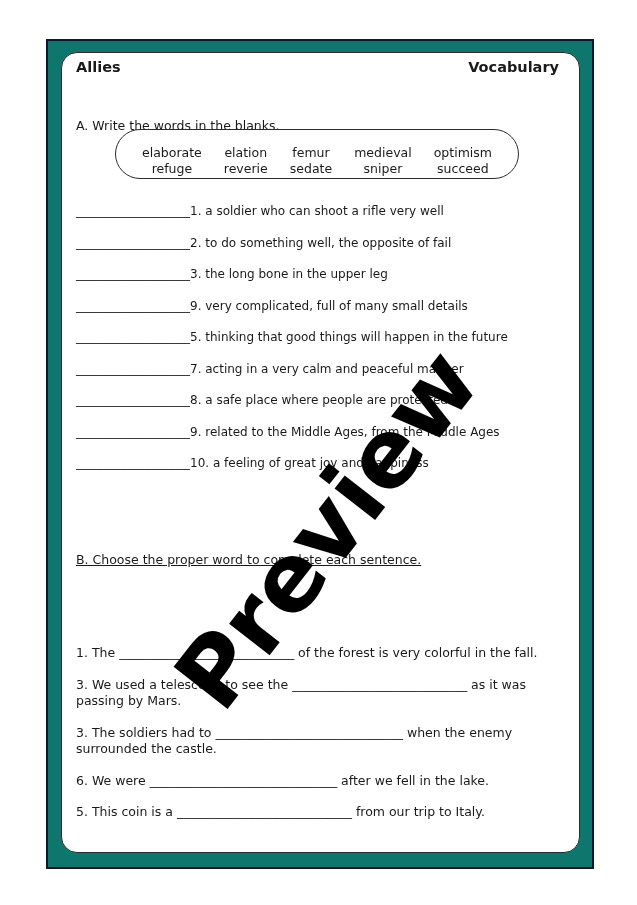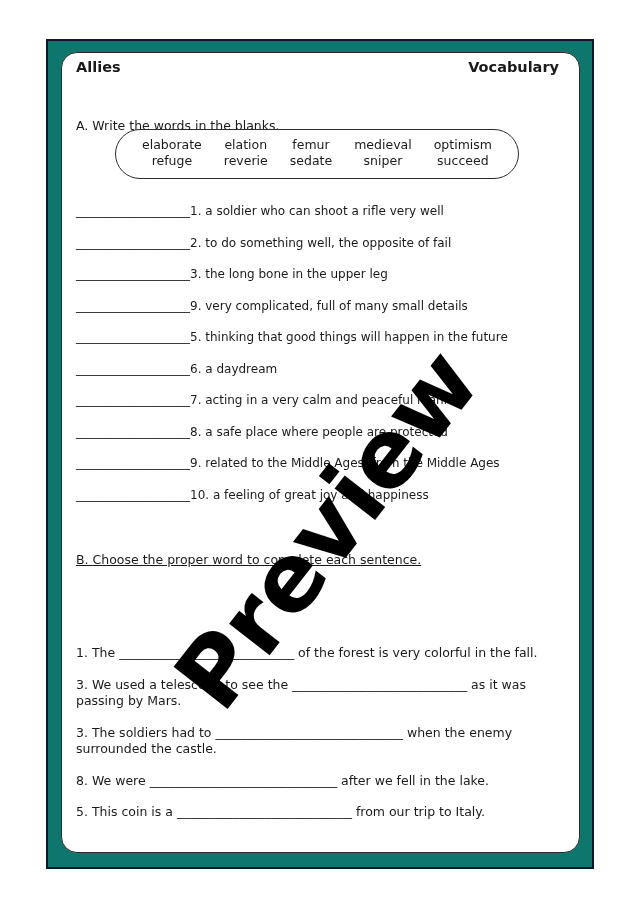--- a/index.html
+++ b/index.html
@@ -36,21 +36,21 @@
 
   .instr { position: absolute; left: 14px; font-size: 12.5px; line-height: 16px; }
   .instr-a { top: 41px; margin-top: 24px; }
   .instr-b { top: 499px; text-decoration: underline; }
 
   .bank-a {
     position: absolute; left: 53px; top: 76px;
     width: 404px; height: 50px;
     border: 1.5px solid #2b2b2b; border-radius: 25px;
     display: flex; justify-content: space-between;
-    padding: 7px 26px 0;
+    padding: 15px 26px 0;
   }
   .wb-col { text-align: center; font-size: 12.5px; line-height: 16px; }
 
   .items { position: absolute; left: 14px; top: 150px; font-size: 12px; }
   .def-item { line-height: 16px; margin-bottom: 15.5px; white-space: nowrap; }
   .def-item .blank { letter-spacing: 0; }
 
   .bank-b {
     position: absolute; left: 63px; top: 536px;
     width: 400px; height: 30px;
@@ -113,34 +113,33 @@
           <div>succeed</div>
         </div>
     </div>
 
     <div class="items">
       <div class="def-item"><span class="blank">___________________</span><span>1. a soldier who can shoot a rifle very well</span></div>
       <div class="def-item"><span class="blank">___________________</span><span>2. to do something well, the opposite of fail</span></div>
       <div class="def-item"><span class="blank">___________________</span><span>3. the long bone in the upper leg</span></div>
       <div class="def-item"><span class="blank">___________________</span><span>9. very complicated, full of many small details</span></div>
       <div class="def-item"><span class="blank">___________________</span><span>5. thinking that good things will happen in the future</span></div>
-      <div class="def-item"><span class="blank">___________________</span><span>6. a daydream</span></div>
       <div class="def-item"><span class="blank">___________________</span><span>7. acting in a very calm and peaceful manner</span></div>
       <div class="def-item"><span class="blank">___________________</span><span>8. a safe place where people are protected</span></div>
       <div class="def-item"><span class="blank">___________________</span><span>9. related to the Middle Ages, from the Middle Ages</span></div>
       <div class="def-item"><span class="blank">___________________</span><span>10. a feeling of great joy and happiness</span></div>
     </div>
 
     <div class="instr instr-b">B. Choose the proper word to complete each sentence.</div>
 
 
     <div class="sentences">
       <p><span>1. The </span><span class="blank">____________________________</span><span> of the forest is very colorful in the fall.</span></p>
       <p><span>3. We used a telescope to see the </span><span class="blank">____________________________</span><span> as it was passing by Mars.</span></p>
       <p><span>3. The soldiers had to </span><span class="blank">______________________________</span><span> when the enemy surrounded the castle.</span></p>
-      <p><span>8. We were </span><span class="blank">______________________________</span><span> after we fell in the lake.</span></p>
+      <p><span>6. We were </span><span class="blank">______________________________</span><span> after we fell in the lake.</span></p>
       <p><span>5. This coin is a </span><span class="blank">____________________________</span><span> from our trip to Italy.</span></p>
     </div>
 
   </div>
 </div>
 
 <div class="watermark">Preview</div>
 
 </body></html>

